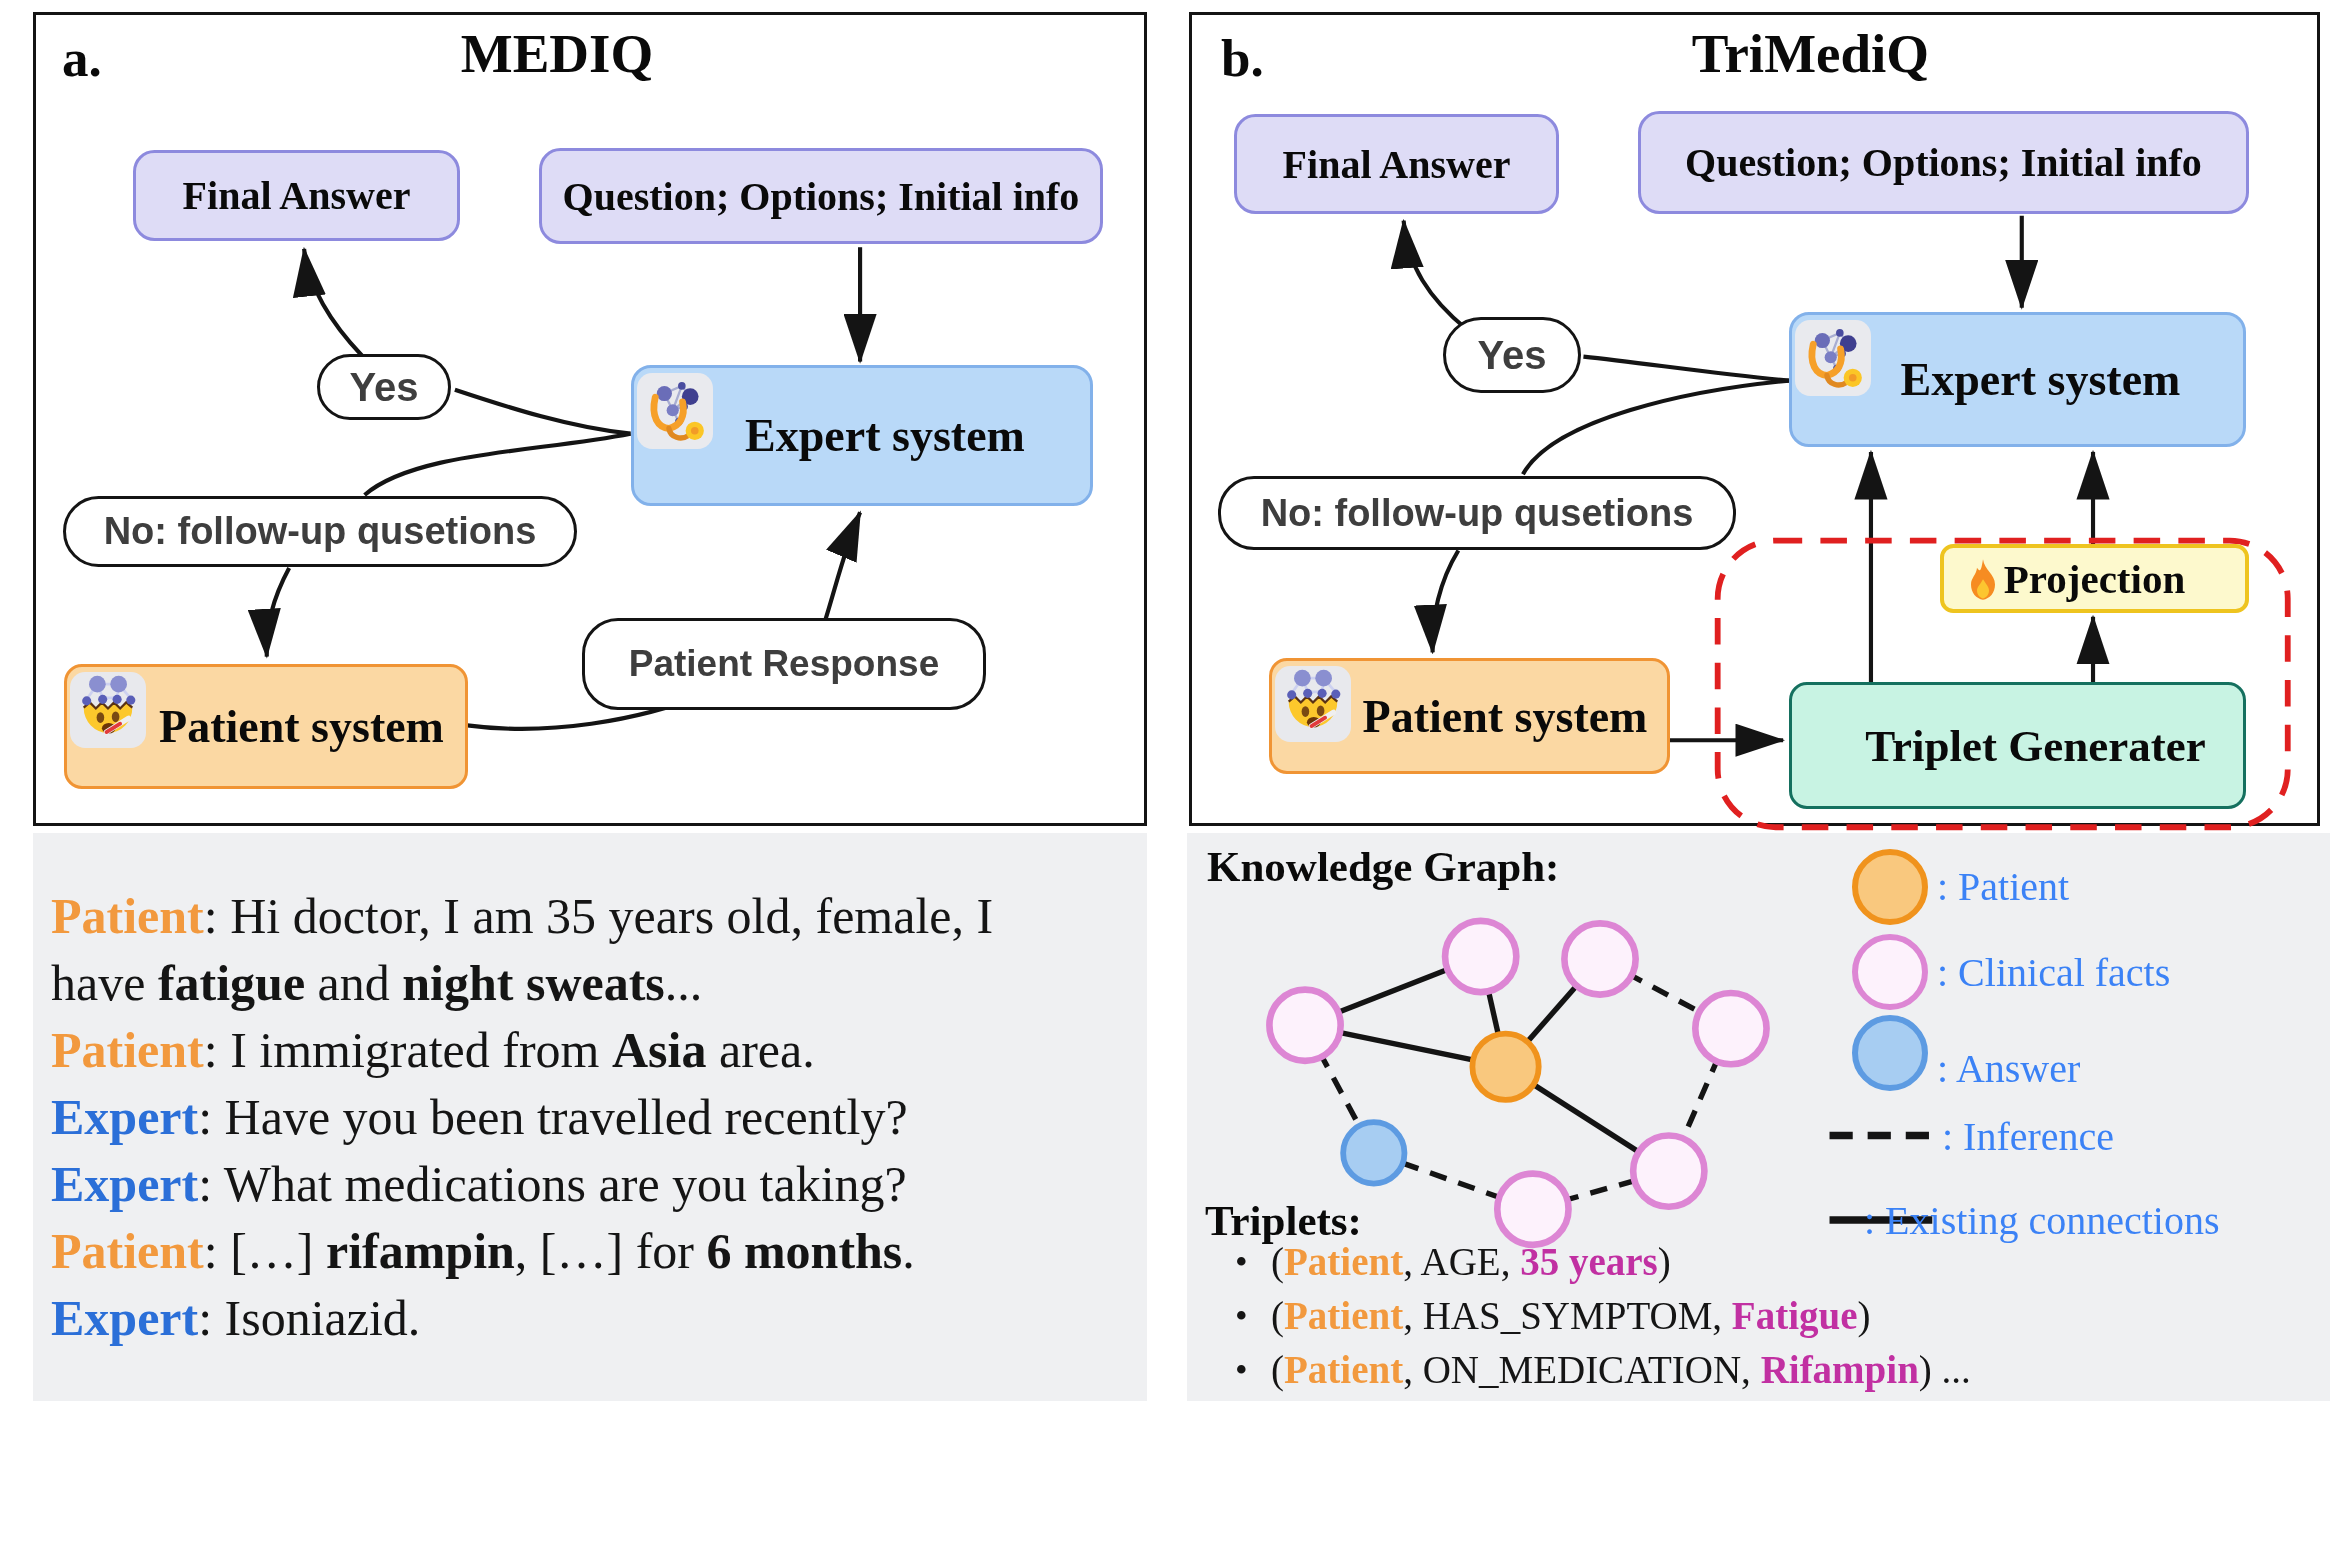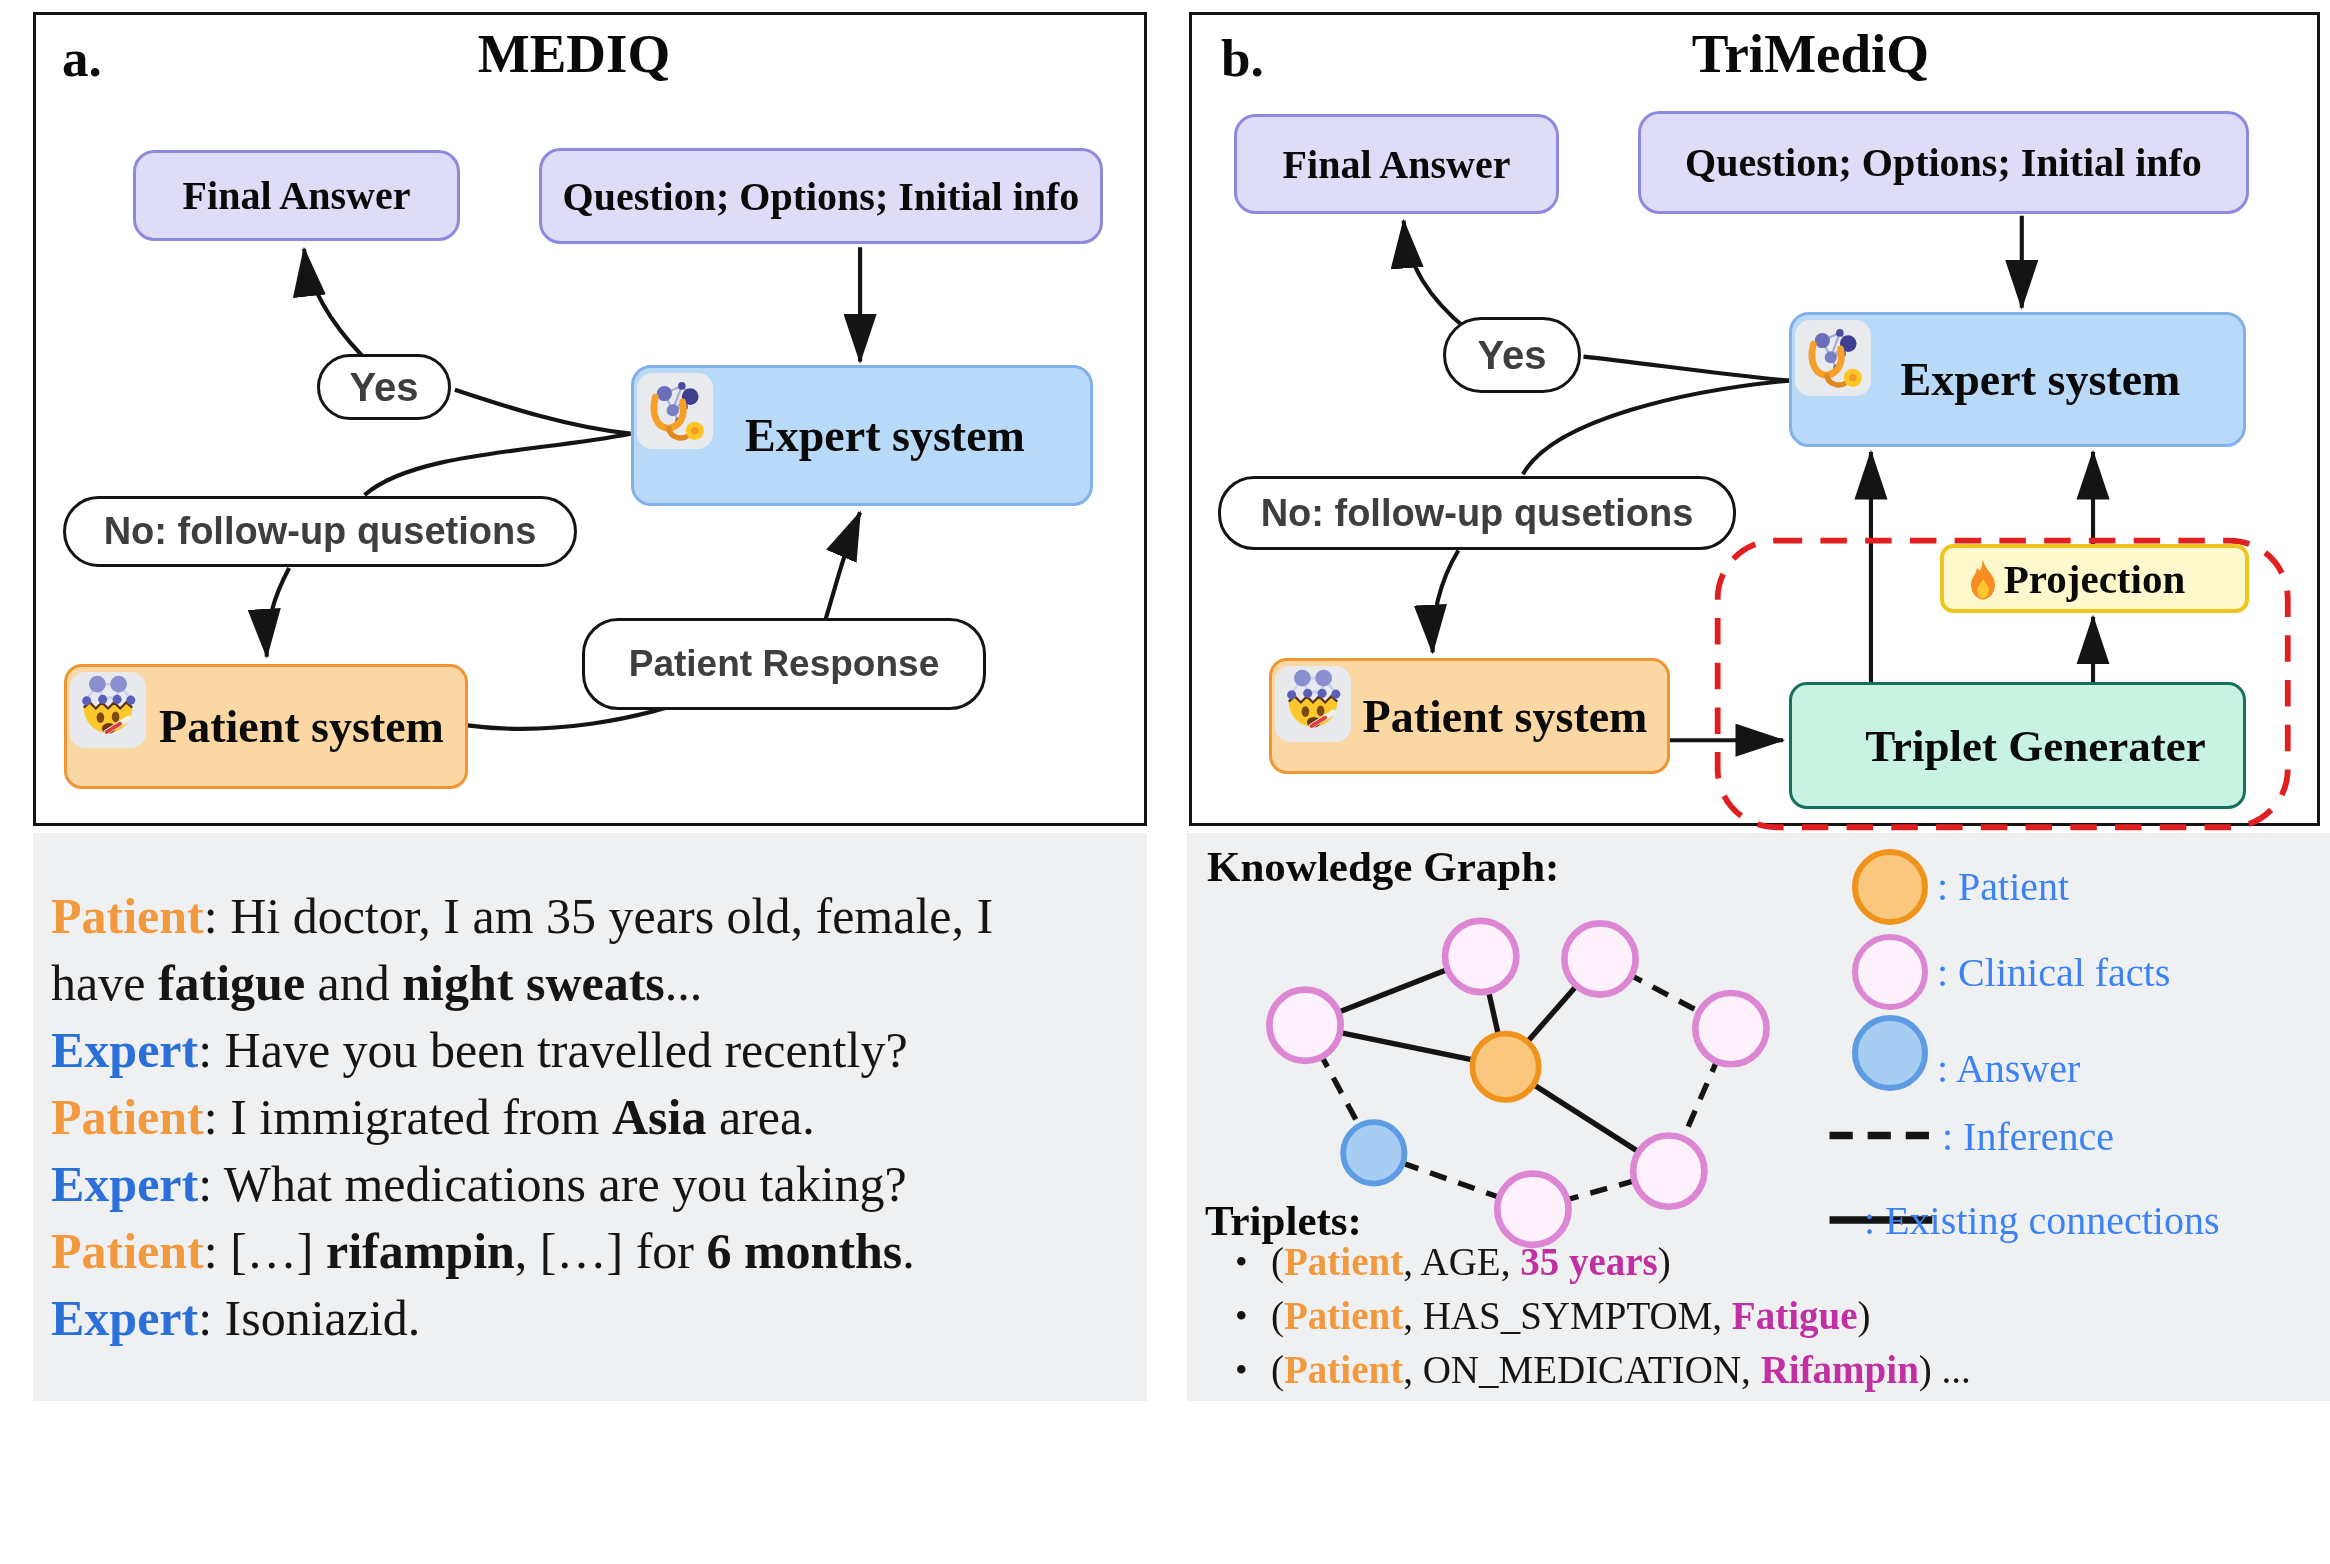--- a/index.html
+++ b/index.html
@@ -99,21 +99,21 @@
       <circle cx="1658" cy="1391" r="37" fill="#a7cdf2" stroke="#5d9be2" stroke-width="7"></circle>
       <circle cx="1850" cy="1459" r="43" fill="#fdf2fc" stroke="#dd86d4" stroke-width="8"></circle>
       <circle cx="2014" cy="1413" r="43" fill="#fdf2fc" stroke="#dd86d4" stroke-width="8"></circle>
     </g>
 
   <path d="M 2208 1370 H 2332" stroke="#141414" stroke-width="9" stroke-dasharray="28 18" fill="none"></path>
   <path d="M 2208 1472 H 2332" stroke="#141414" stroke-width="9" fill="none"></path>
 </svg>
 
 <div class="corner-label" style="left:62px;top:28px;">a.</div>
-<div class="panel-title" style="left:17px;top:21.5px;width:1114px;">MEDIQ</div>
+<div class="panel-title" style="left:0;top:21.5px;width:1114px;">MEDIQ</div>
 
 <div class="box lavender" style="left:133px;top:150px;width:327px;height:91px;font-size:40px;">
   <span>Final Answer</span>
 </div>
 <div class="box lavender" style="left:539px;top:148px;width:564px;height:96px;font-size:40px;">
   <span>Question; Options; Initial info</span>
 </div>
 <div class="box bluebox" style="left:631px;top:365px;width:462px;height:141px;font-size:46px;padding-left:46px;">
   <svg class="icon" width="76" height="80" viewBox="0 0 100 100">
     <rect x="0" y="0" width="100" height="100" rx="20" fill="#e9eaee"></rect>
@@ -230,22 +230,22 @@
   </svg>
   <span>Projection</span>
 </div>
 <div class="box tealbox" style="left:1789px;top:682px;width:457px;height:127px;font-size:45px;">
   <span>Triplet Generater</span>
 </div>
 
 <div id="conversation">
     <div class="conv-line"><span class="sp-patient">Patient</span><span>: Hi doctor, I am 35 years old, female, I</span></div>
     <div class="conv-line"><span>have </span><span class="bseg">fatigue</span><span> and </span><span class="bseg">night sweats</span><span>...</span></div>
+    <div class="conv-line"><span class="sp-patient">Patient</span><span>: I immigrated from </span><span class="bseg">Asia</span><span> area.</span></div>
     <div class="conv-line"><span class="sp-expert">Expert</span><span>: Have you been travelled recently?</span></div>
-    <div class="conv-line"><span class="sp-patient">Patient</span><span>: I immigrated from </span><span class="bseg">Asia</span><span> area.</span></div>
     <div class="conv-line"><span class="sp-expert">Expert</span><span>: What medications are you taking?</span></div>
     <div class="conv-line"><span class="sp-patient">Patient</span><span>: […] </span><span class="bseg">rifampin</span><span>, […] for </span><span class="bseg">6 months</span><span>.</span></div>
     <div class="conv-line"><span class="sp-expert">Expert</span><span>: Isoniazid.</span></div>
   </div>
 
 <div class="kg-heading">Knowledge Graph:</div>
 <div id="legend">
   <div class="leg-row" style="left:25px;top:10px;">
     <span class="leg-circle leg-c-patient"></span>
   </div>

